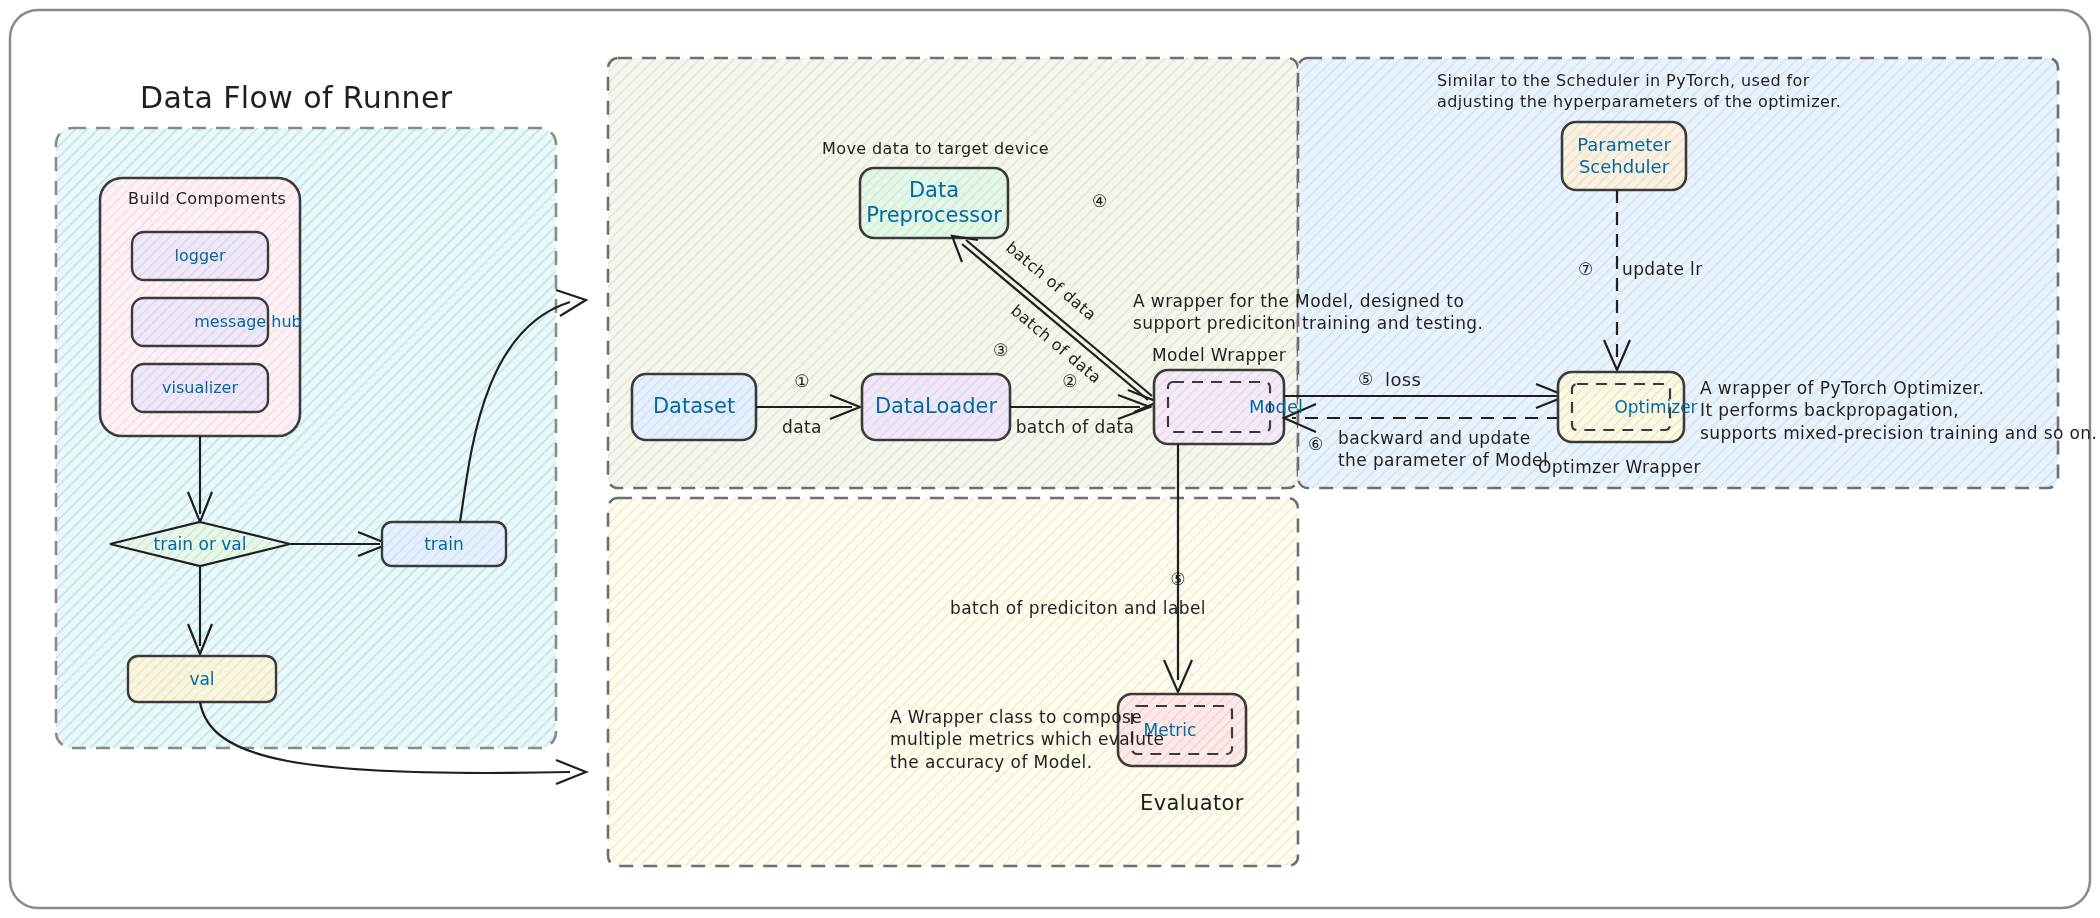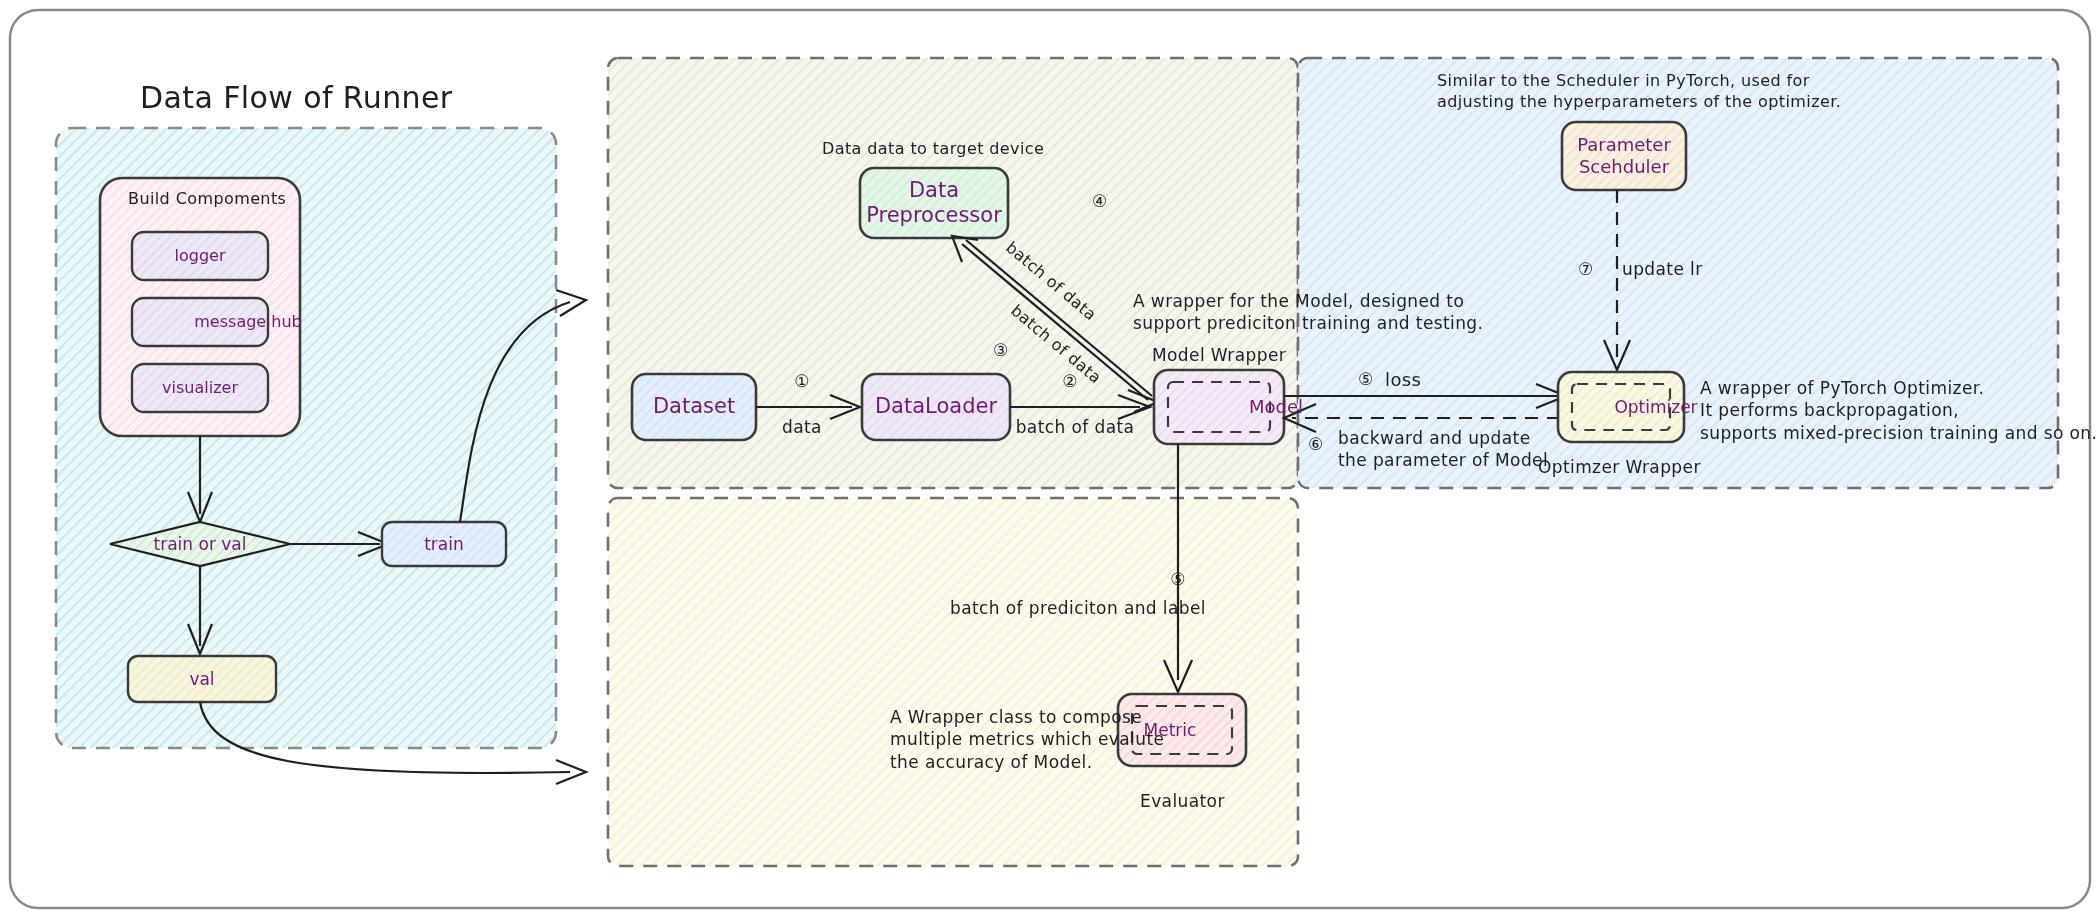--- a/index.html
+++ b/index.html
@@ -27,21 +27,21 @@
     white-space: pre;
     line-height: 1.32;
     letter-spacing: 0.4px;
   }
   .node-label {
     position: absolute;
     display: flex;
     align-items: center;
     justify-content: center;
     text-align: center;
-    color: #701a75;
+    color: #0369a1;
     font-family: "DejaVu Sans", sans-serif;
     white-space: pre-line;
     line-height: 1.2;
     pointer-events: none;
   }
   .ctr { text-align: center; }
 </style>
 </head>
 <body>
 
@@ -261,21 +261,21 @@
 
   <div class="node-label" style="left:132px; top:232px; width:136px; height:48px; font-size:16px;">logger</div>
   <div class="node-label" style="left:132px; top:298px; width:136px; height:48px; font-size:16px;padding-left:48px;">message hub</div>
   <div class="node-label" style="left:132px; top:364px; width:136px; height:48px; font-size:16px;">visualizer</div>
 
   <div class="node-label" style="left:120px; top:528px; width:160px; height:32px; font-size:17px;">train or val</div>
 
   <div class="node-label" style="left:382px; top:522px; width:124px; height:44px; font-size:17px;">train</div>
   <div class="node-label" style="left:128px; top:656px; width:148px; height:46px; font-size:17px;">val</div>
 
-  <div class="txt" style="left:822px; top:138px; font-size:16px;">Data data to target device</div>
+  <div class="txt" style="left:822px; top:138px; font-size:16px;">Move data to target device</div>
 
   <div class="node-label" style="left:860px; top:168px; width:148px; height:70px; font-size:21px;">Data
 Preprocessor</div>
 
   <div class="node-label" style="left:632px; top:374px; width:124px; height:66px; font-size:21px;">Dataset</div>
 
   <div class="node-label" style="left:862px; top:374px; width:148px; height:66px; font-size:21px;">DataLoader</div>
 
   <div class="node-label" style="left:1211px; top:370px; width:130px; height:74px; font-size:18px;">Model</div>
 
@@ -319,15 +319,15 @@
 It performs backpropagation,
 supports mixed-precision training and so on.</div>
   <div class="txt" style="left:1538px; top:456px; font-size:17px;">Optimzer Wrapper</div>
 
   <div class="txt ctr" style="left:1148px; top:568px; width:60px; font-size:17px;">⑤</div>
   <div class="txt ctr" style="left:950px; top:597px; width:230px; font-size:17px;">batch of prediciton and label</div>
 
   <div class="txt" style="left:890px; top:706px; font-size:17px;">A Wrapper class to compose
 multiple metrics which evalute
 the accuracy of Model.</div>
-  <div class="txt" style="left:1140px; top:790px; font-size:17px;">Evaluator</div>
+  <div class="txt" style="left:1140px; top:790px; font-size:21px;">Evaluator</div>
 
 </div>
 
 </body></html>

